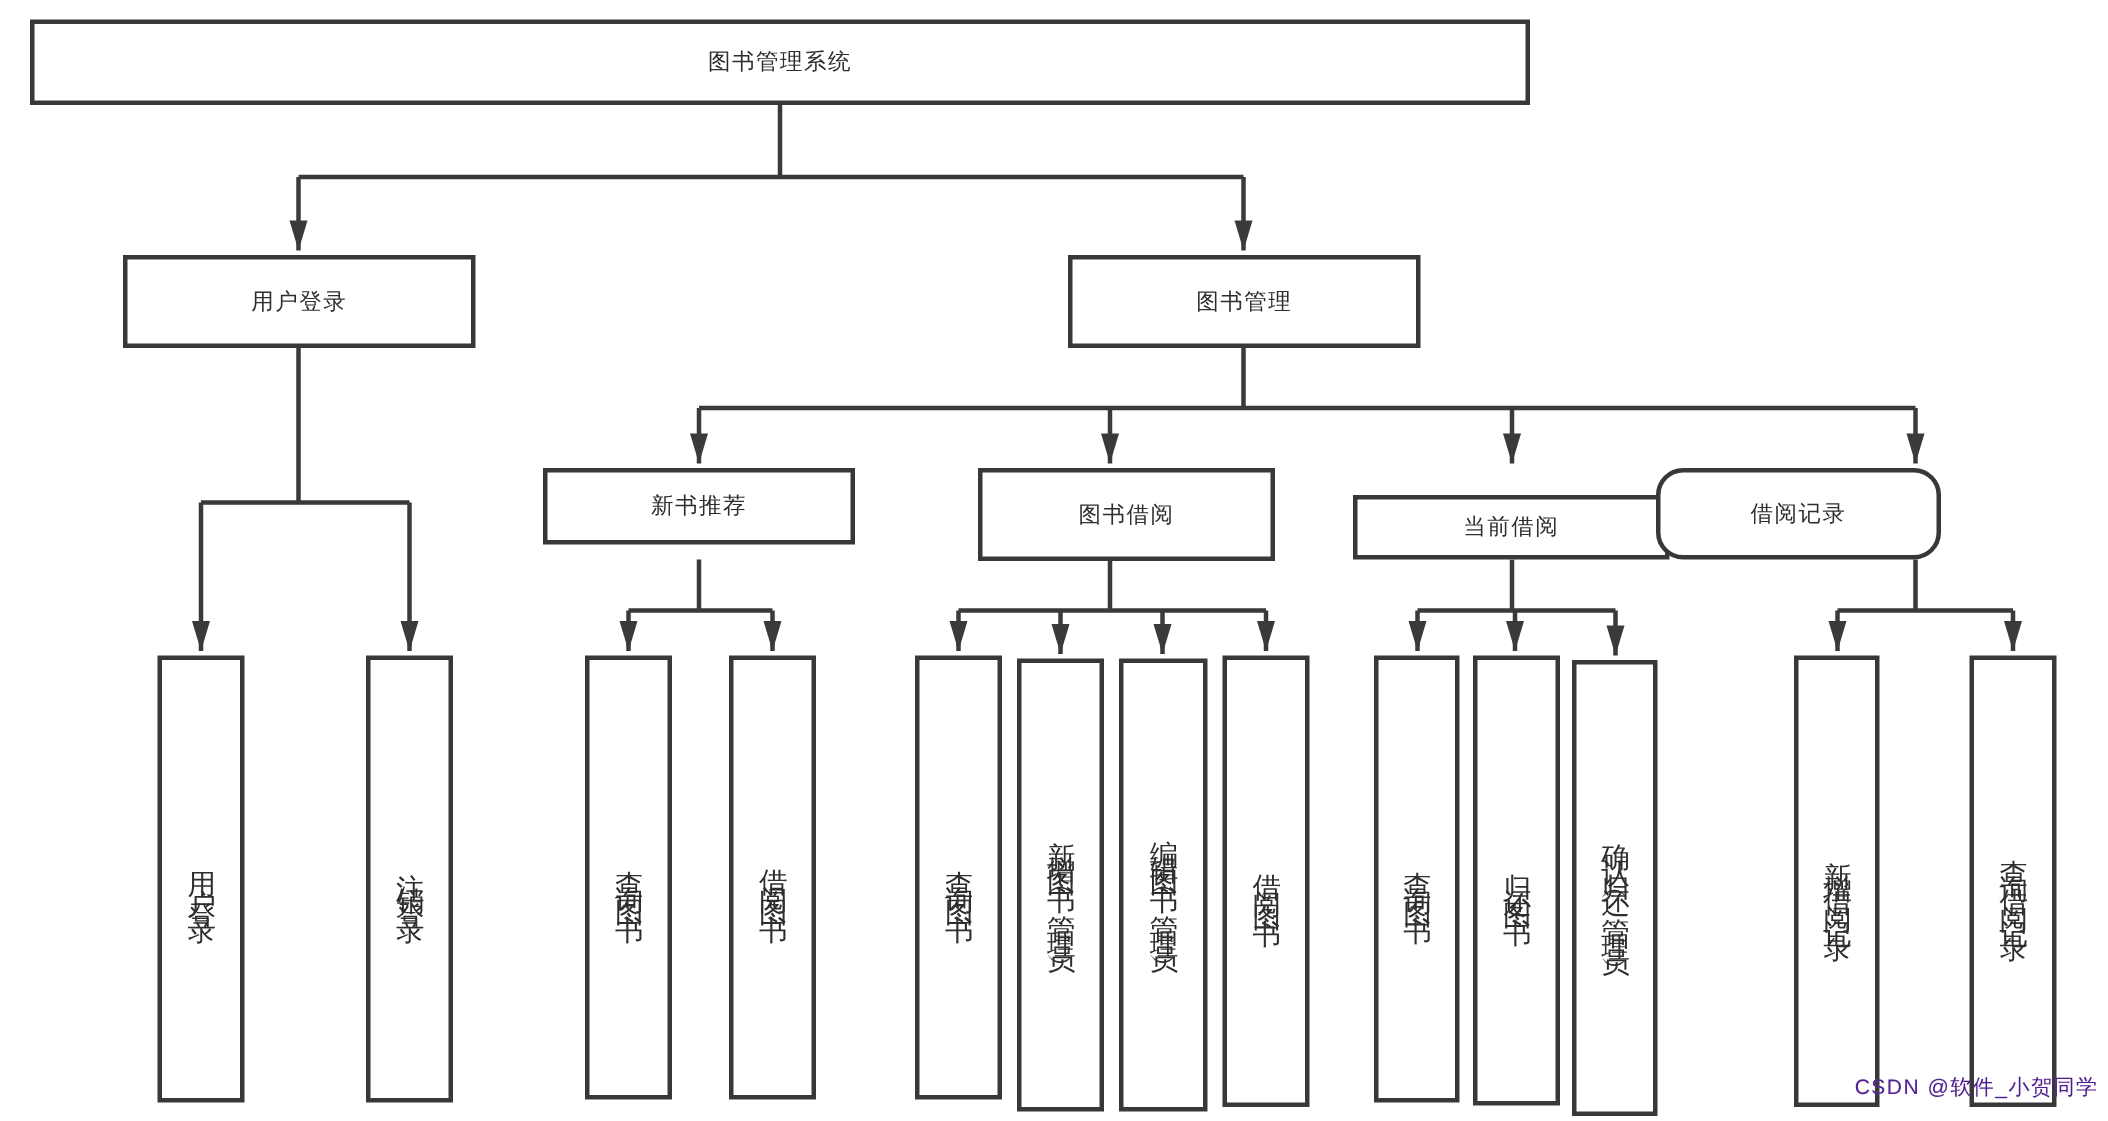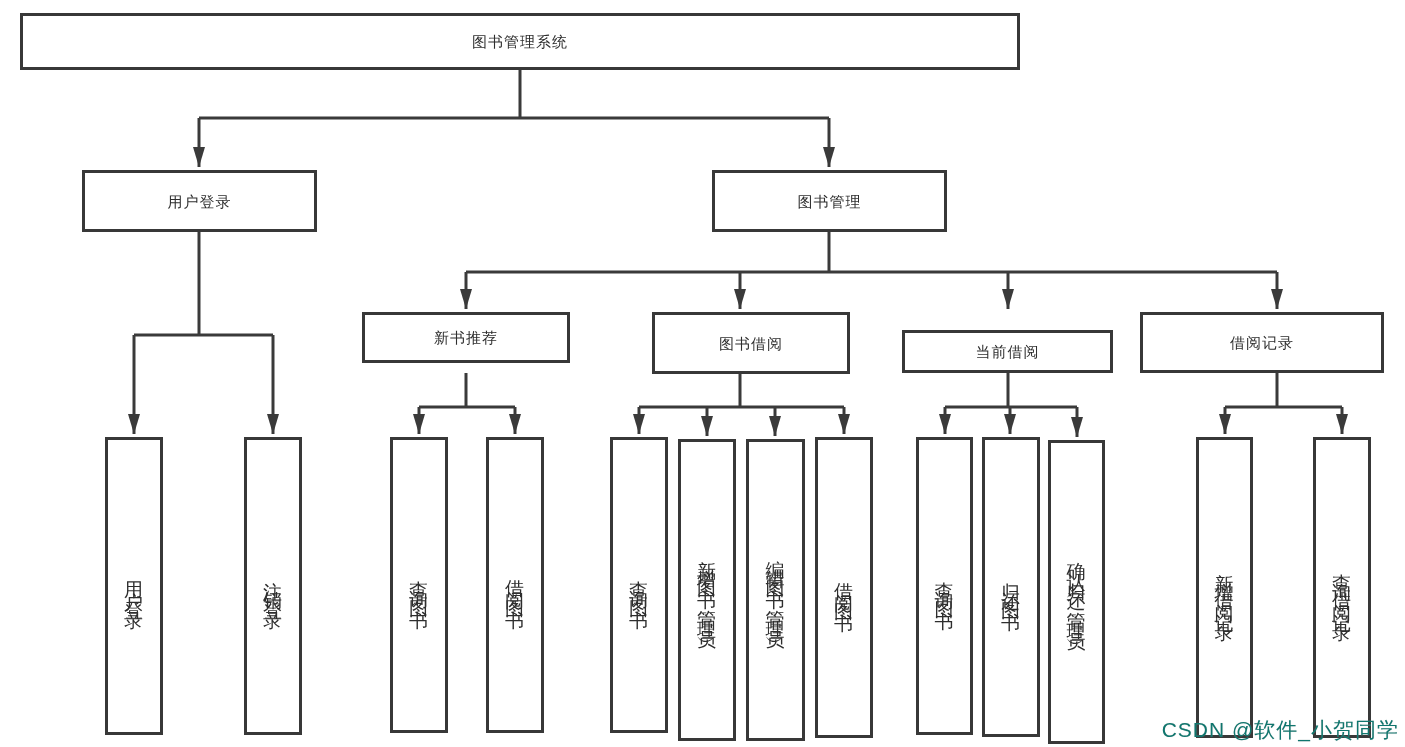--- a/index.html
+++ b/index.html
@@ -35,23 +35,23 @@
     writing-mode: vertical-lr;
     text-orientation: mixed;
     font-size: 19px;
     letter-spacing: 10px;
     white-space: normal;
   }
   .watermark {
     position: absolute;
     right: 6px;
     top: 716px;
-    font-size: 21px;
+    font-size: 14px;
     letter-spacing: 1px;
-    color: #0f766e;
+    color: #4c1d95;
     text-shadow: 0 0 1px rgba(190,160,160,0.4);
   }
 </style>
 </head>
 <body>
 
 <div class="canvas">
 
   <svg class="wires" width="1405" height="747" viewBox="0 0 1405 747" xmlns="http://www.w3.org/2000/svg">
     <defs>
@@ -97,21 +97,21 @@
   </svg>
 
   <div class="node" style="left:20px; top:13px; width:1000px; height:57px;">图书管理系统</div>
 
   <div class="node" style="left:82px; top:170px; width:235px; height:62px;">用户登录</div>
   <div class="node" style="left:712px; top:170px; width:235px; height:62px;text-align:right;">图书管理</div>
 
   <div class="node" style="left:362px; top:312px; width:208px; height:51px;">新书推荐</div>
   <div class="node" style="left:652px; top:312px; width:198px; height:62px;">图书借阅</div>
   <div class="node" style="left:902px; top:330px; width:211px; height:43px;">当前借阅</div>
-  <div class="node" style="left:1140px; top:312px; width:244px; height:61px;">借阅记录</div>
+  <div class="node" style="left:1104px; top:312px; width:190px; height:61px;border-radius:18px;">借阅记录</div>
 
   <div class="node leaf" style="left:105px; top:437px; width:58px; height:298px;">用户登录</div>
   <div class="node leaf" style="left:244px; top:437px; width:58px; height:298px;">注销登录</div>
 
   <div class="node leaf" style="left:390px; top:437px; width:58px; height:296px;">查询图书</div>
   <div class="node leaf" style="left:486px; top:437px; width:58px; height:296px;">借阅图书</div>
 
   <div class="node leaf" style="left:610px; top:437px; width:58px; height:296px;">查询图书</div>
   <div class="node leaf" style="left:678px; top:439px; width:58px; height:302px;">新增图书（管理员）</div>
   <div class="node leaf" style="left:746px; top:439px; width:59px; height:302px;">编辑图书（管理员）</div>

